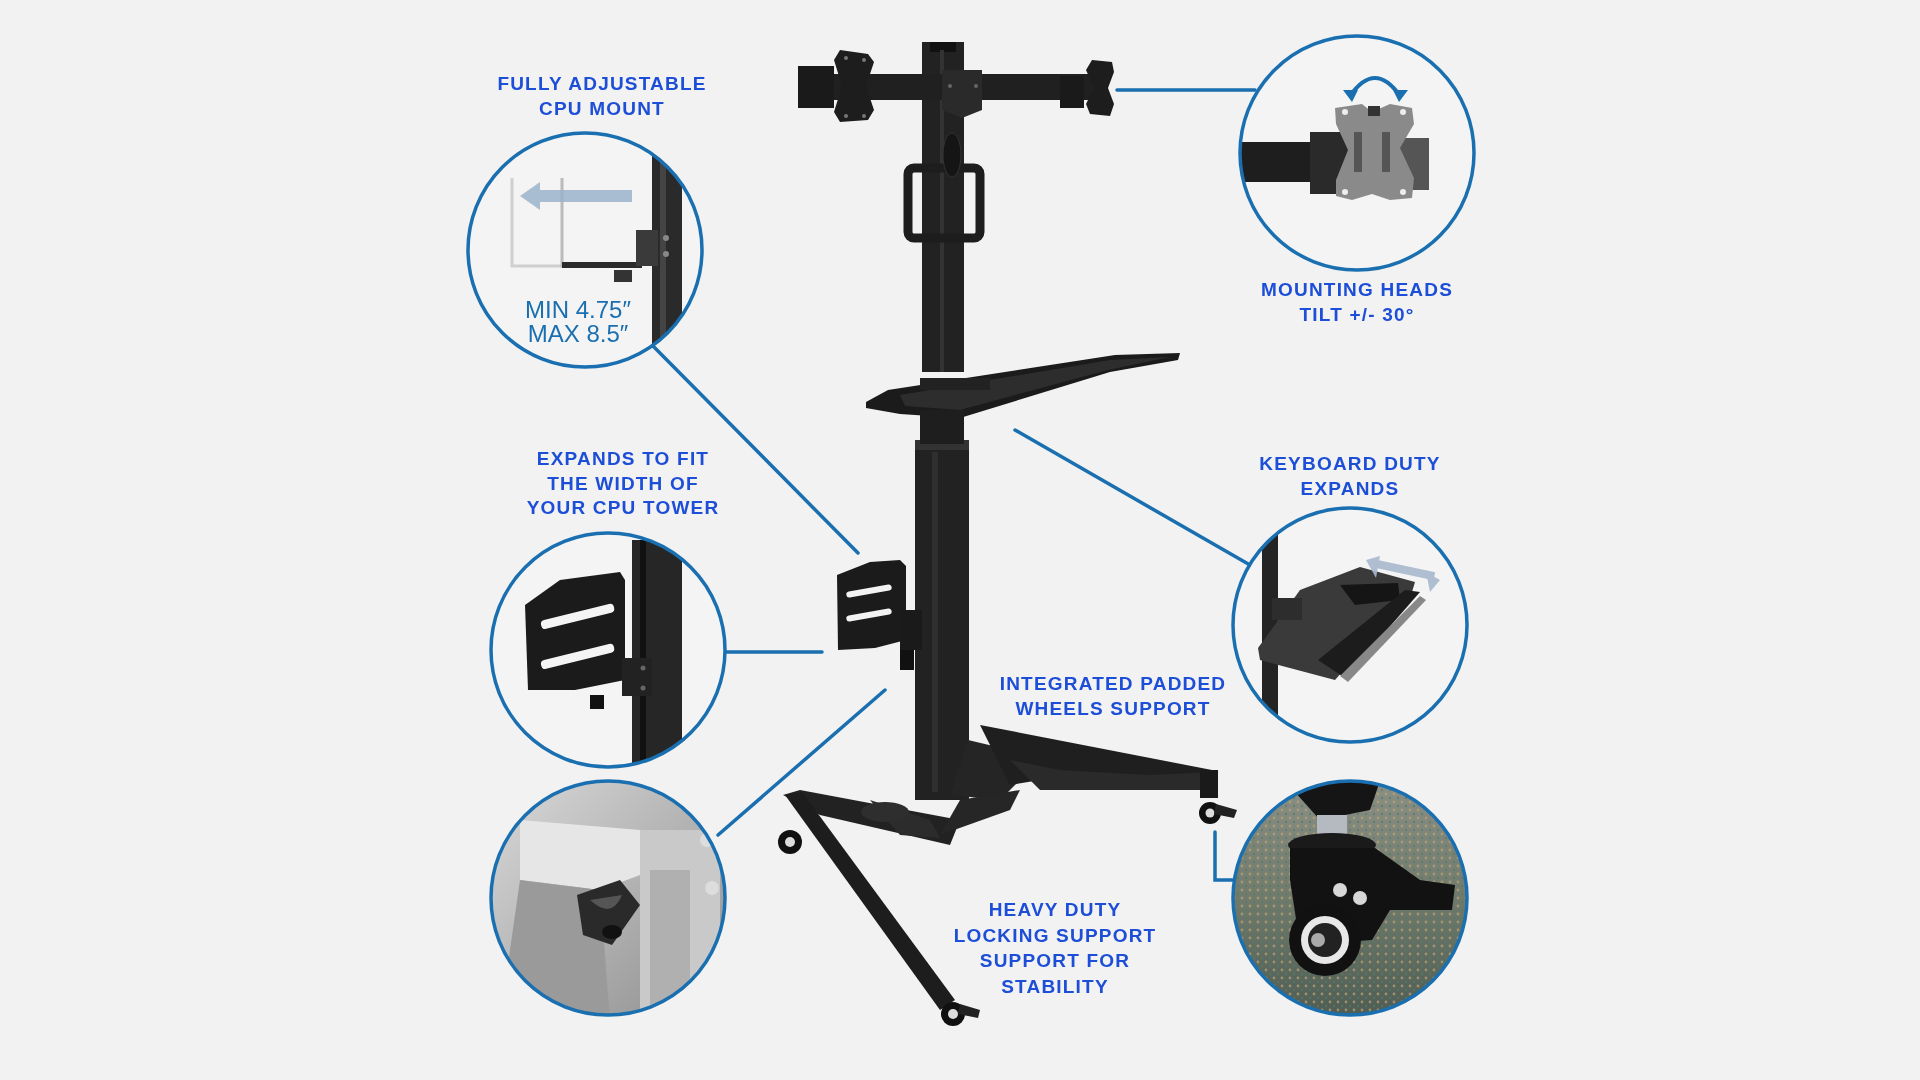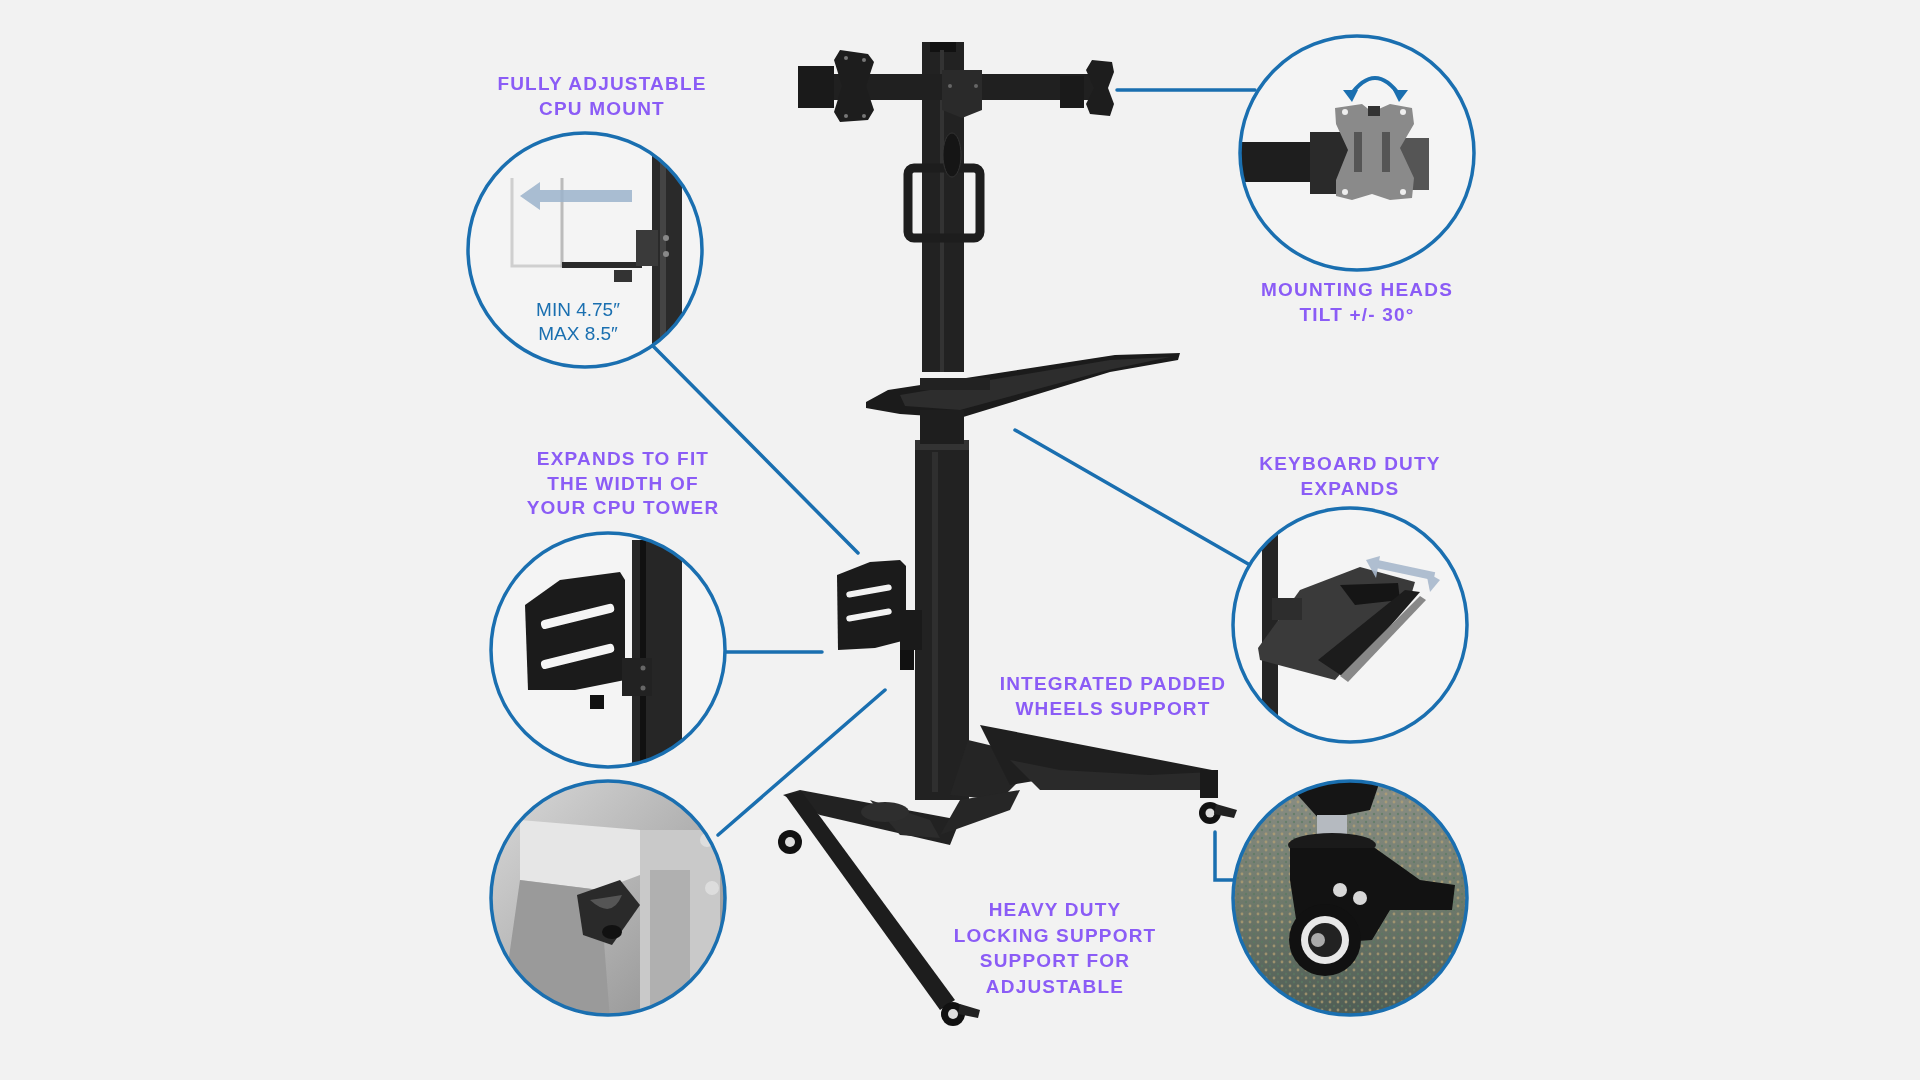--- a/index.html
+++ b/index.html
@@ -1,22 +1,22 @@
 <!DOCTYPE html>
 <html><head>
 <meta charset="utf-8">
 <style>
   html,body{margin:0;padding:0;}
   body{width:1920px;height:1080px;background:#f2f2f2;position:relative;overflow:hidden;
        font-family:"Liberation Sans","DejaVu Sans",sans-serif;}
-  .label{position:absolute;color:#8b5cf6;font-weight:700;text-align:center;letter-spacing:1.2px;
+  .label{position:absolute;color:#1d4ed8;font-weight:700;text-align:center;letter-spacing:1.2px;
          font-size:19px;line-height:24.5px;white-space:nowrap;transform:translateX(-50%);}
   .label span{display:block;}
   svg.stage{position:absolute;left:0;top:0;}
-  .circle-text{position:absolute;color:#1a6fb0;font-size:19px;line-height:24px;text-align:center;
+  .circle-text{position:absolute;color:#1a6fb0;font-size:24px;line-height:24px;text-align:center;
                transform:translateX(-50%);white-space:nowrap;}
 </style>
 </head>
 <body>
 
 <svg class="stage" width="1920" height="1080" viewBox="0 0 1920 1080">
   <defs>
     <clipPath id="c1">
         <circle cx="585" cy="250" r="117"></circle>
       </clipPath>
@@ -253,14 +253,14 @@
 
 <div class="label" style="left:1113px;top:672px;">
   <span>INTEGRATED PADDED</span>
   <span>WHEELS SUPPORT</span>
 </div>
 
 <div class="label" style="left:1055px;top:897px;line-height:25.5px;">
   <span>HEAVY DUTY</span>
   <span>LOCKING SUPPORT</span>
   <span>SUPPORT FOR</span>
-  <span>ADJUSTABLE</span>
+  <span>STABILITY</span>
 </div>
 
 </body></html>

